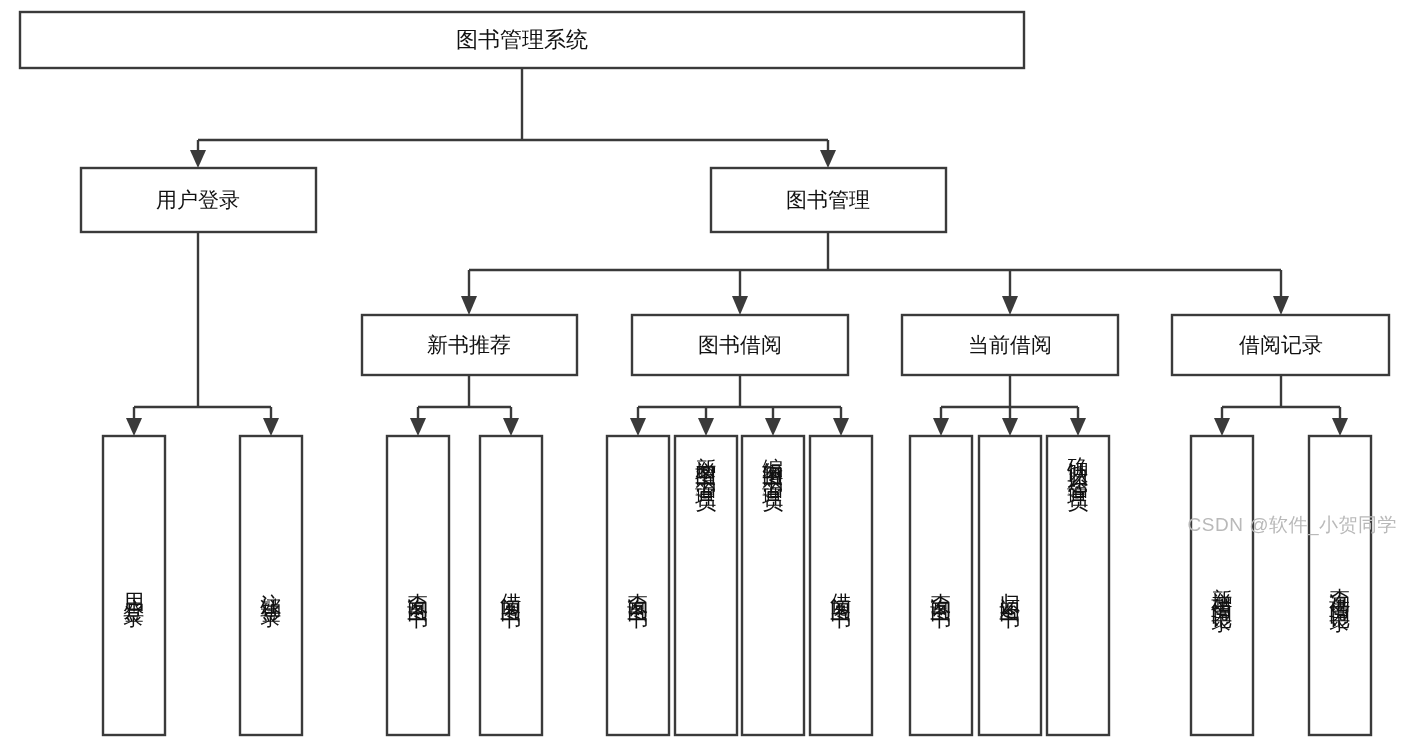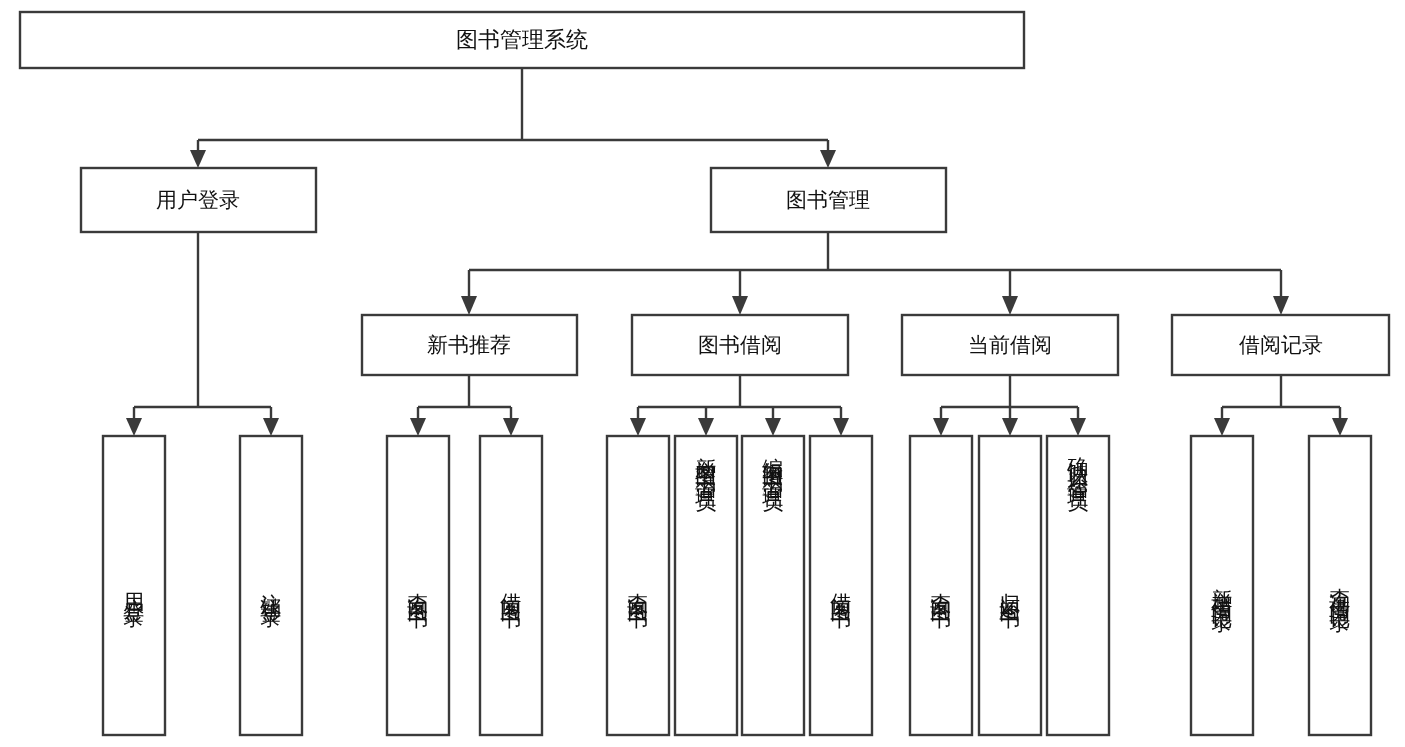--- a/index.html
+++ b/index.html
@@ -251,14 +251,15 @@
     <span class="leaf-label">确认归还（管理员）</span>
   </div>
 
   <div class="leaf-label-wrap" style="left:1191px; top:436px; width:62px; height:299px;">
     <span class="leaf-label">新增借阅记录</span>
   </div>
   <div class="leaf-label-wrap" style="left:1309px; top:436px; width:62px; height:299px;">
     <span class="leaf-label">查询借阅记录</span>
   </div>
 
+  <div class="watermark">CSDN @软件_小贺同学</div>
 
 </div>
 
 </body></html>

